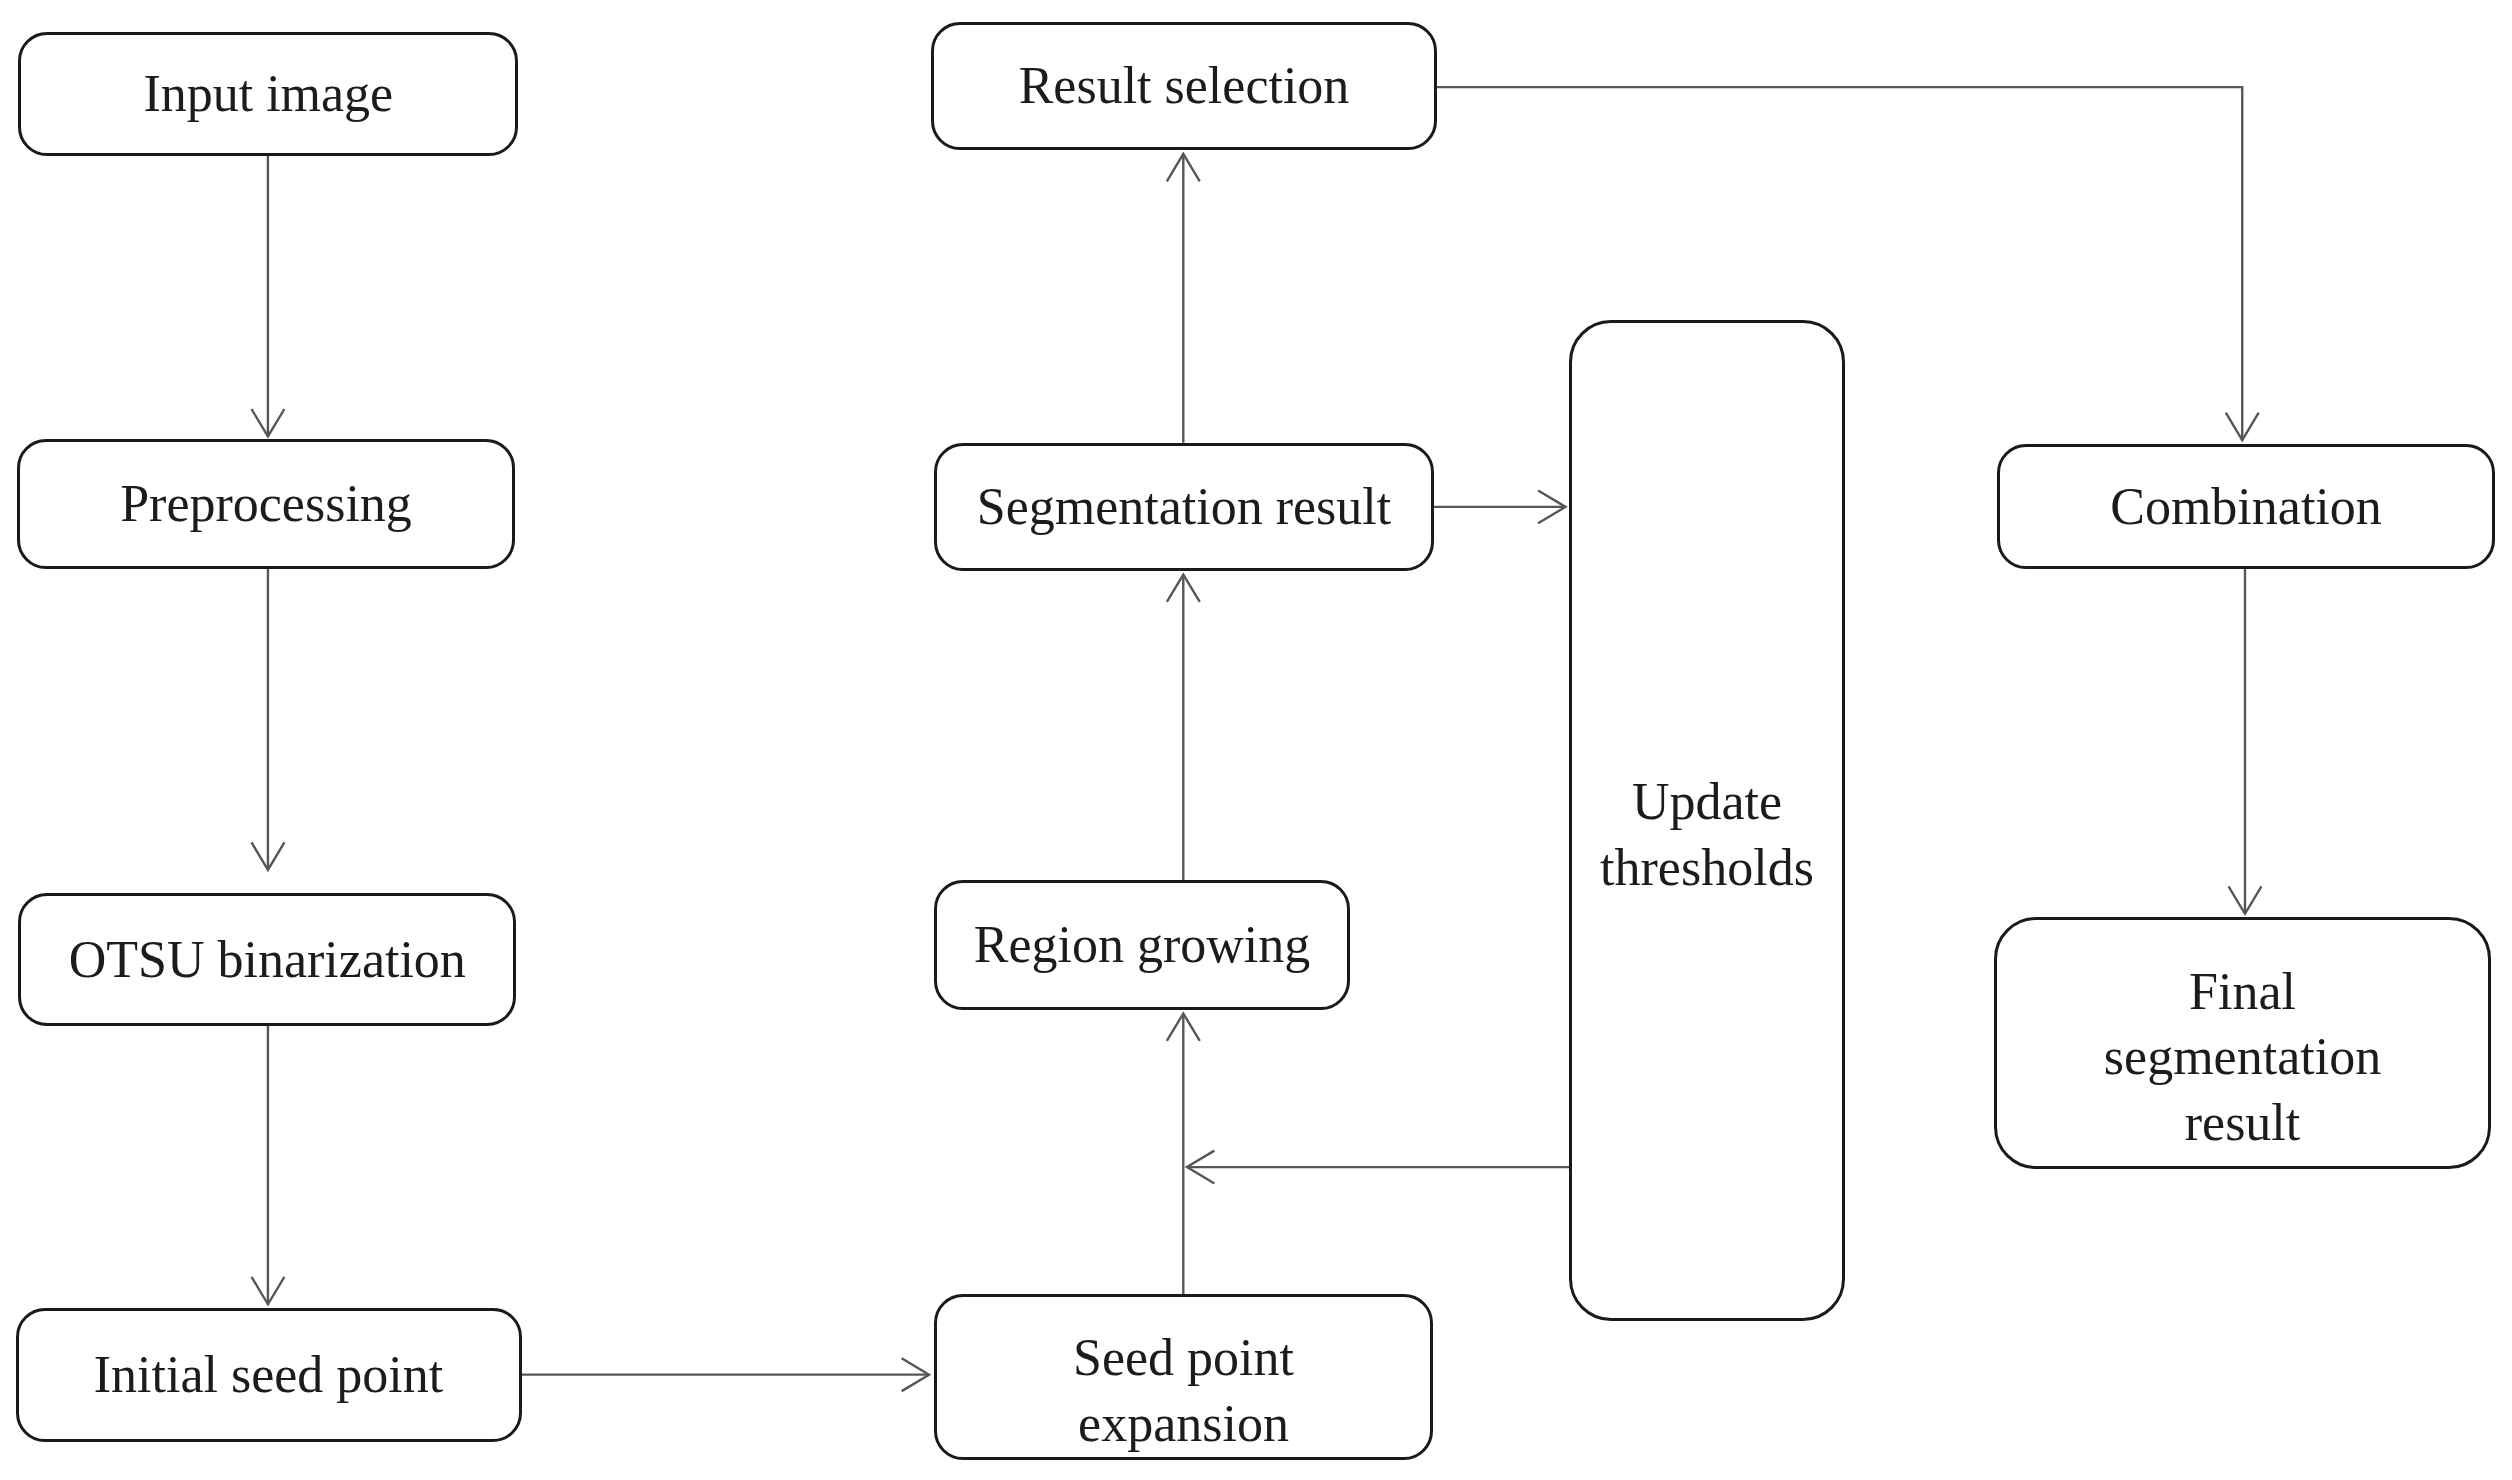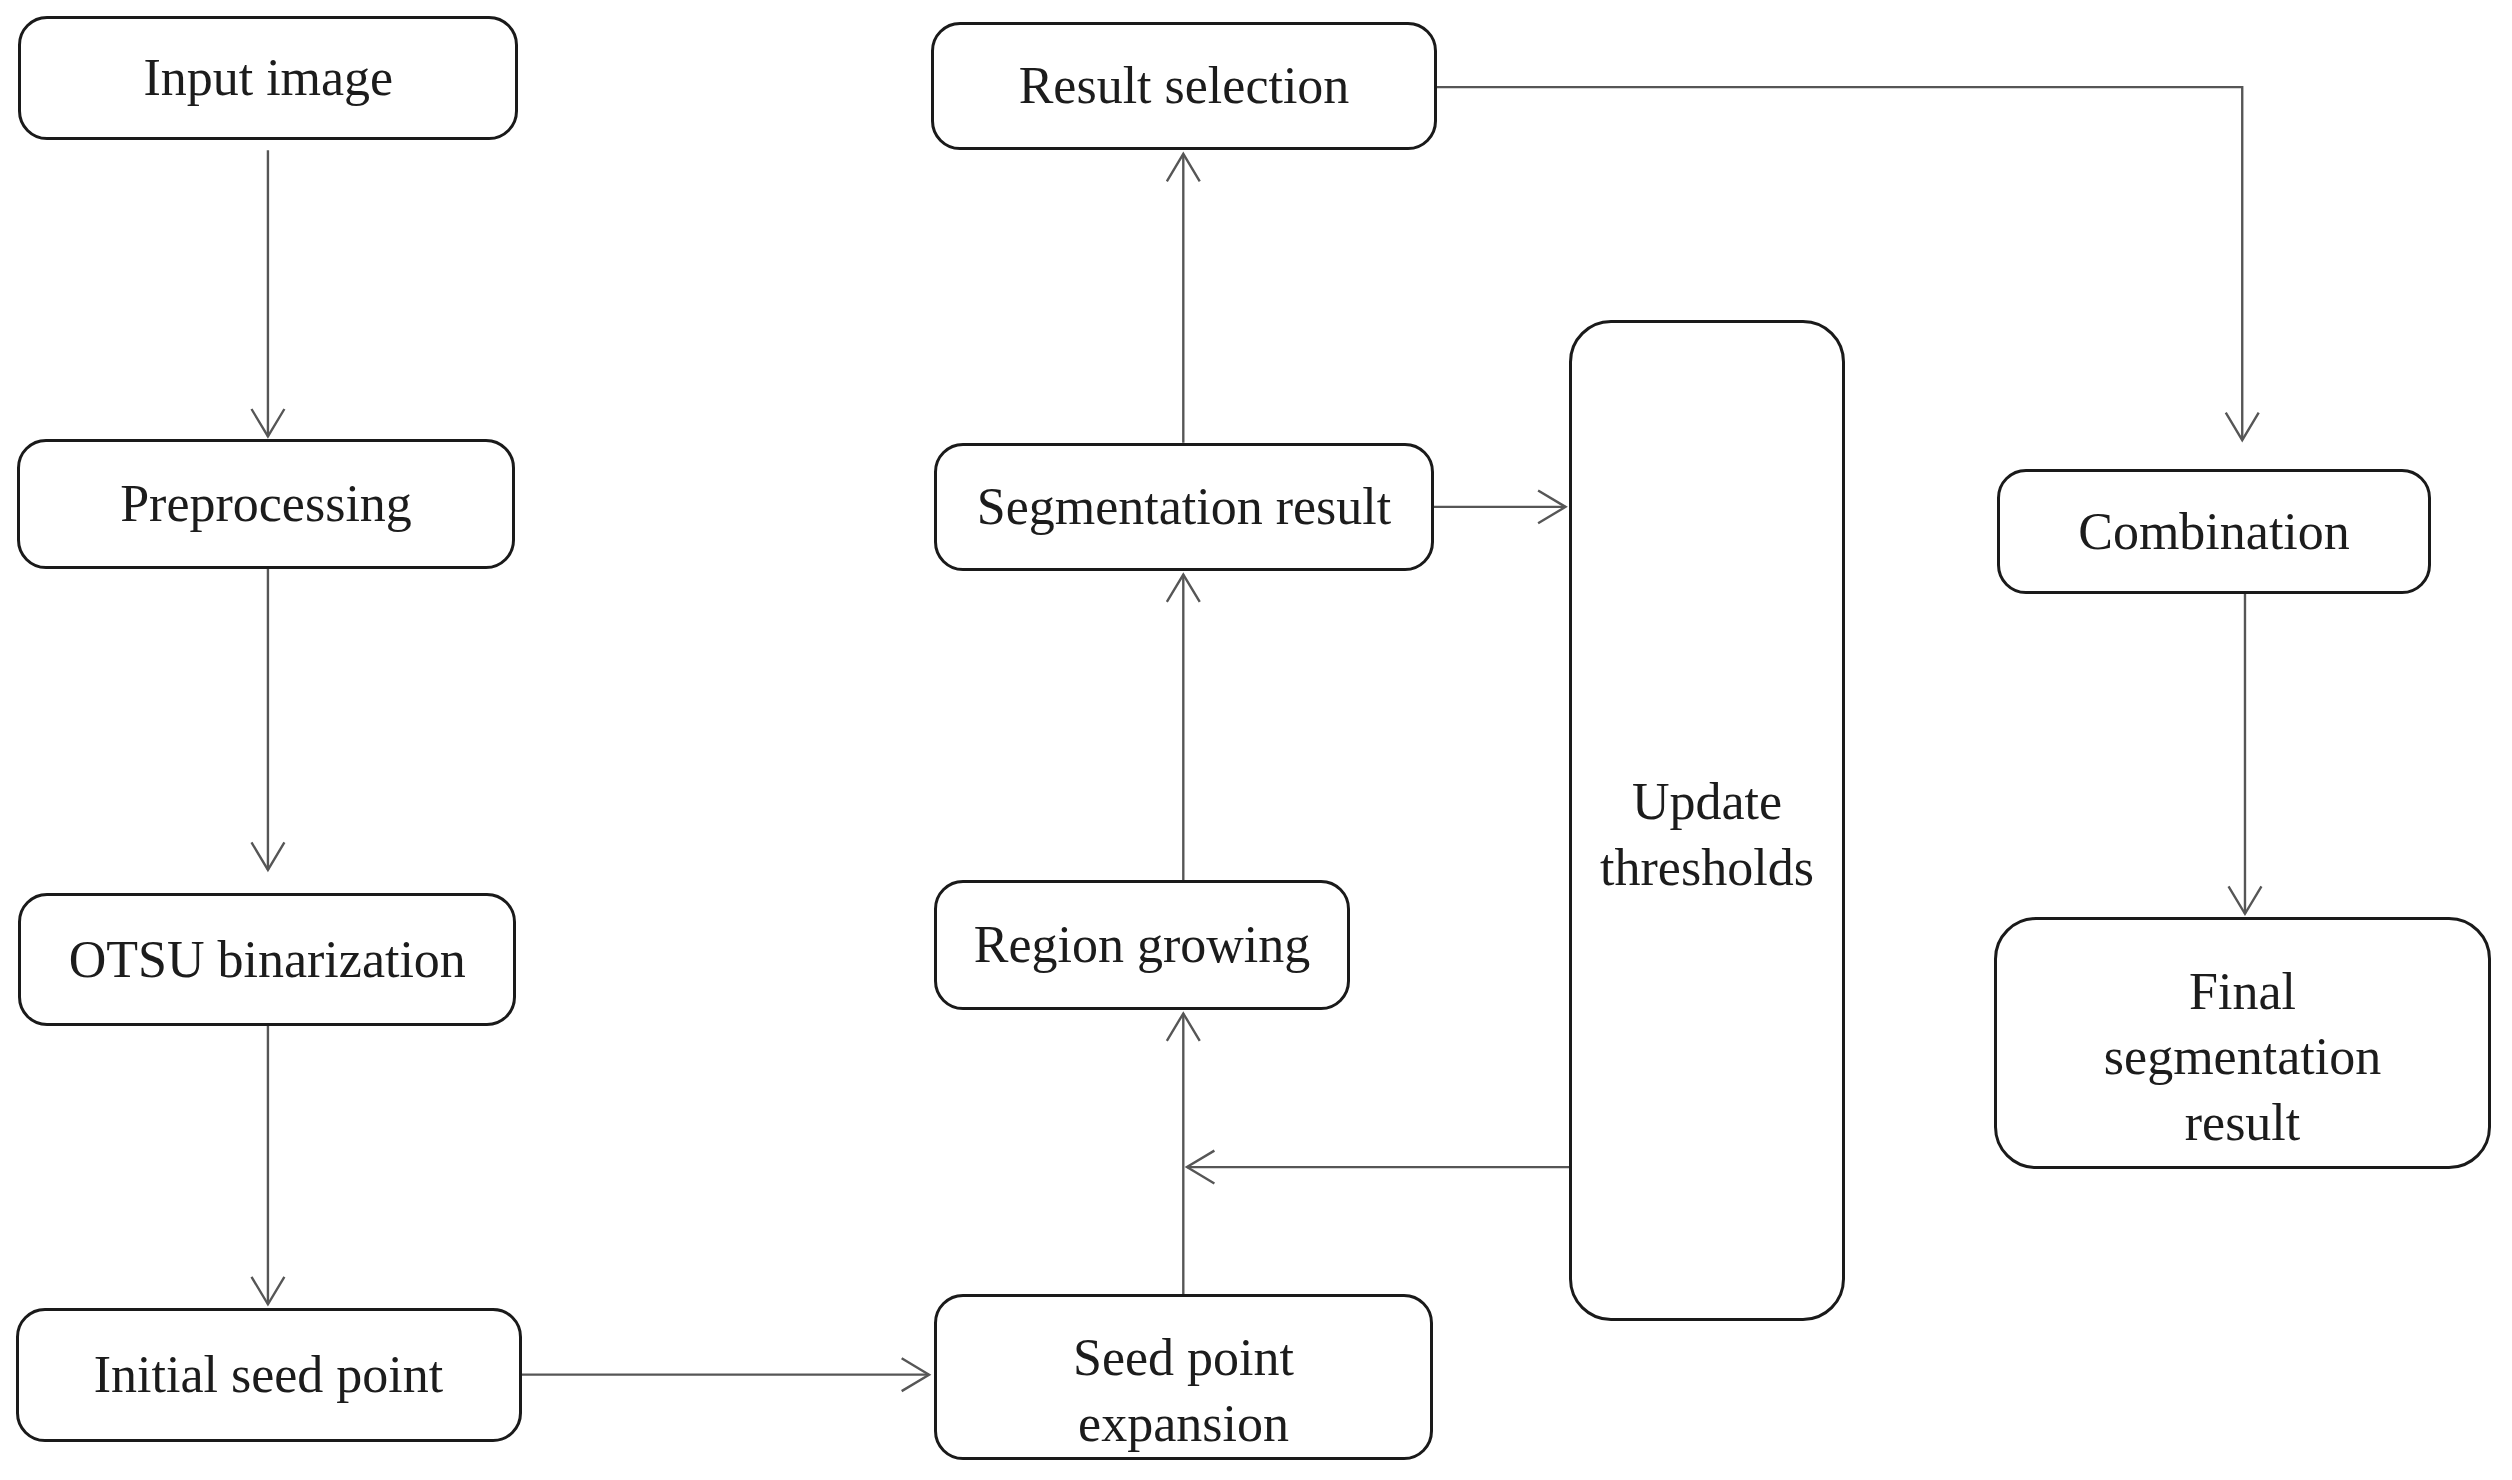--- a/index.html
+++ b/index.html
@@ -55,21 +55,21 @@
     <path class="edge" d="M 570 1503 L 1016 1503" marker-end="url(#arrow)"></path>
     <path class="edge" d="M 1294 1415 L 1294 1108" marker-end="url(#arrow)"></path>
     <path class="edge" d="M 1294 962 L 1294 628" marker-end="url(#arrow)"></path>
     <path class="edge" d="M 1294 484 L 1294 168" marker-end="url(#arrow)"></path>
     <path class="edge" d="M 1568 554 L 1712 554" marker-end="url(#arrow)"></path>
     <path class="edge" d="M 1716 1276 L 1298 1276" marker-end="url(#arrow)"></path>
     <path class="edge" d="M 1571 95 L 2452 95 L 2452 481" marker-end="url(#arrow)"></path>
     <path class="edge" d="M 2455 622 L 2455 999" marker-end="url(#arrow)"></path>
   </svg>
 
-  <div class="node" style="left:18.3px;top:16px;width:500px;height:124px;">
+  <div class="node" style="left:18.3px;top:32px;width:500px;height:124px;">
     <span class="label">Input image</span>
   </div>
 
   <div class="node" style="left:17px;top:439px;width:498px;height:130px;">
     <span class="label">Preprocessing</span>
   </div>
 
   <div class="node" style="left:18.3px;top:873px;width:498px;height:133px;margin-top:20px;">
     <span class="label">OTSU binarization</span>
   </div>
@@ -91,21 +91,21 @@
   </div>
 
   <div class="node" style="left:934px;top:1294px;width:499px;height:166px;">
     <span class="label wrap w-seed">Seed point expansion</span>
   </div>
 
   <div class="node r-big" style="left:1569px;top:320px;width:276px;height:1001px;">
     <span class="label wrap w-update">Update thresholds</span>
   </div>
 
-  <div class="node" style="left:1997px;top:469px;width:434px;height:125px;">
+  <div class="node" style="left:1997px;top:444px;width:498px;height:125px;">
     <span class="label">Combination</span>
   </div>
 
   <div class="node r-big" style="left:1994px;top:917px;width:497px;height:252px;">
     <span class="label wrap w-final">Final segmentation result</span>
   </div>
 
 </div>
 
 

